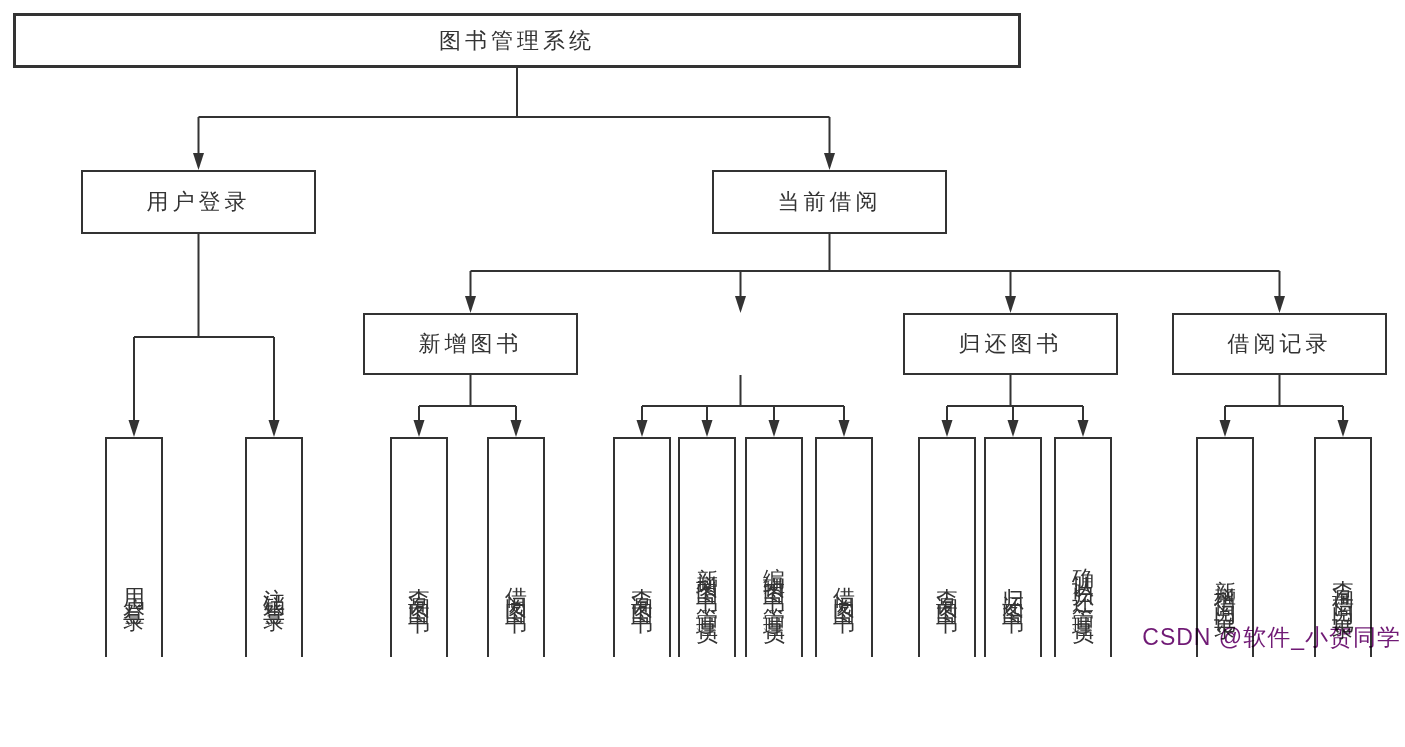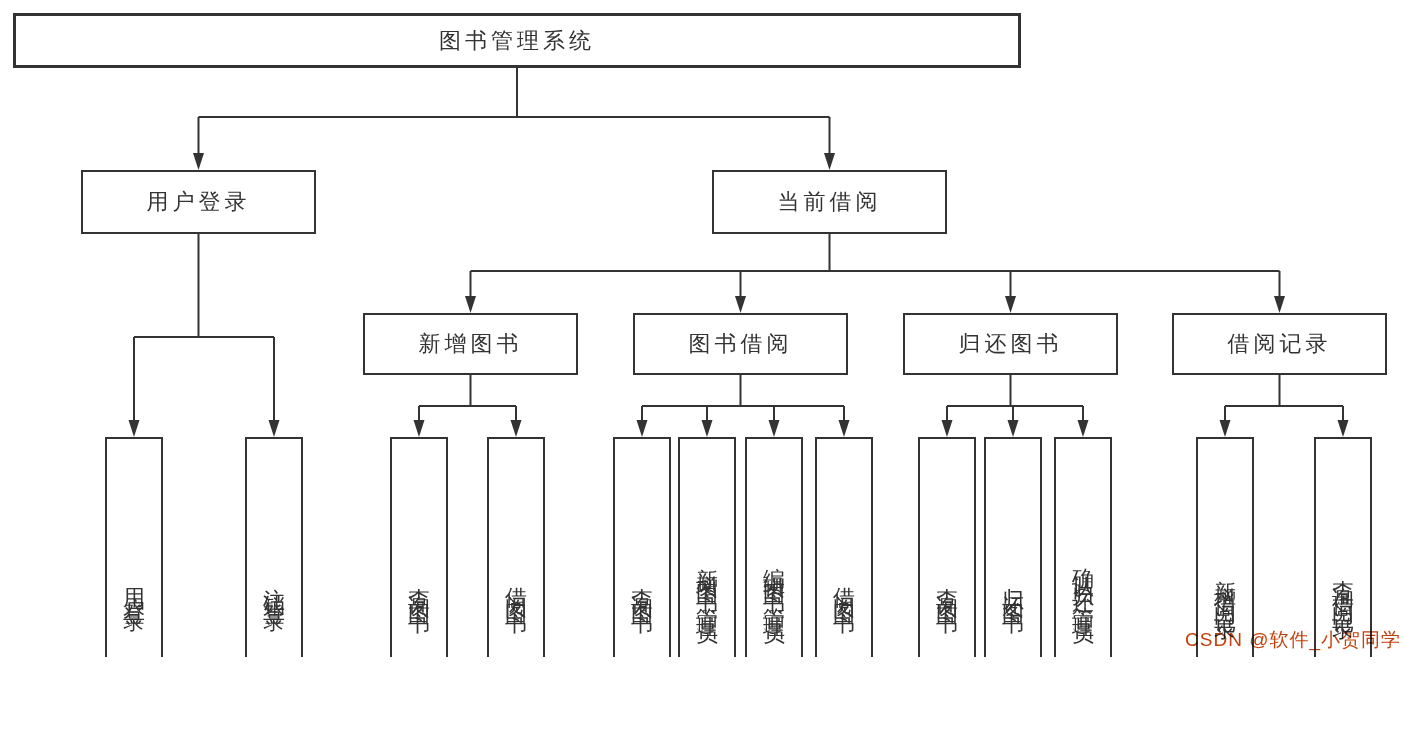--- a/index.html
+++ b/index.html
@@ -34,23 +34,23 @@
     text-orientation: mixed;
     font-size: 22px;
     letter-spacing: 8px;
     line-height: 1;
   }
   .watermark {
     position: absolute;
     right: 4px;
     bottom: 4px;
     z-index: 3;
-    font-size: 19px;
+    font-size: 23px;
     letter-spacing: 1px;
-    color: #c2410c;
+    color: #701a75;
     mix-blend-mode: multiply;
     white-space: nowrap;
   }
 </style>
 </head>
 <body>
 
 <div id="canvas">
 
   <svg class="connectors" width="1405" height="747" viewBox="0 0 1405 747">
@@ -91,23 +91,20 @@
 
   <div class="node h" style="left:81px;top:170px;width:235px;height:64px">
     <span class="lbl">用户登录</span>
   </div>
   <div class="node h" style="left:712px;top:170px;width:235px;height:64px">
     <span class="lbl">当前借阅</span>
   </div>
 
   <div class="node h" style="left:363px;top:313px;width:215px;height:62px">
     <span class="lbl">新增图书</span>
-  </div>
-  <div class="node h" style="left:633px;top:313px;width:215px;height:62px">
-    <span class="lbl">图书借阅</span>
   </div>
   <div class="node h" style="left:903px;top:313px;width:215px;height:62px">
     <span class="lbl">归还图书</span>
   </div>
   <div class="node h" style="left:1172px;top:313px;width:215px;height:62px">
     <span class="lbl">借阅记录</span>
   </div>
 
   <div class="node v" style="left:105px;top:437px;width:58px;height:298px">
     <span class="lbl">用户登录</span>

